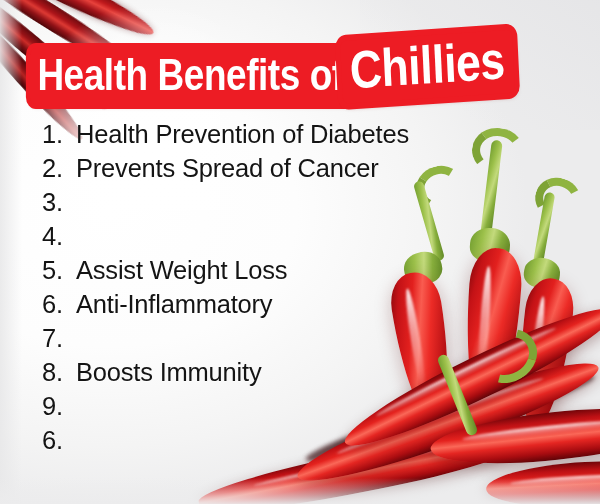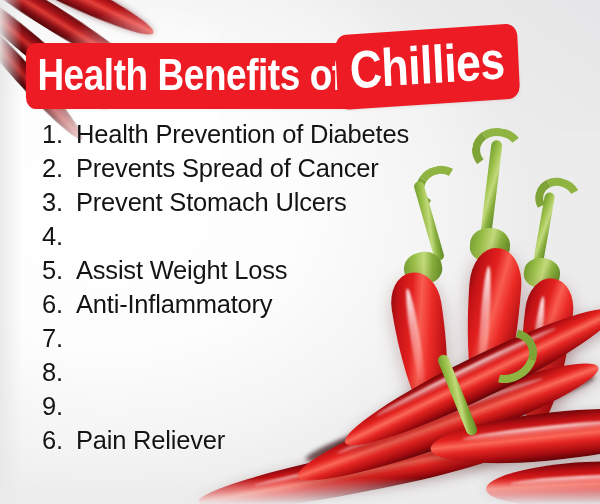--- a/index.html
+++ b/index.html
@@ -302,41 +302,40 @@
     <li class="benefit-item">
       <span class="benefit-num">1.</span>
       <span class="benefit-text">Health Prevention of Diabetes</span>
     </li>
     <li class="benefit-item">
       <span class="benefit-num">2.</span>
       <span class="benefit-text">Prevents Spread of Cancer</span>
     </li>
     <li class="benefit-item">
       <span class="benefit-num">3.</span>
-      <span class="benefit-text">Prevent Stomach Ulcers</span>
     </li>
     <li class="benefit-item">
       <span class="benefit-num">4.</span>
     </li>
     <li class="benefit-item">
       <span class="benefit-num">5.</span>
       <span class="benefit-text">Assist Weight Loss</span>
     </li>
     <li class="benefit-item">
       <span class="benefit-num">6.</span>
       <span class="benefit-text">Anti-Inflammatory</span>
     </li>
     <li class="benefit-item">
       <span class="benefit-num">7.</span>
     </li>
     <li class="benefit-item">
       <span class="benefit-num">8.</span>
+      <span class="benefit-text">Boosts Immunity</span>
     </li>
     <li class="benefit-item">
       <span class="benefit-num">9.</span>
     </li>
     <li class="benefit-item">
       <span class="benefit-num">6.</span>
-      <span class="benefit-text">Pain Reliever</span>
     </li>
   </ol>
 
 </div>
 
 </body></html>

